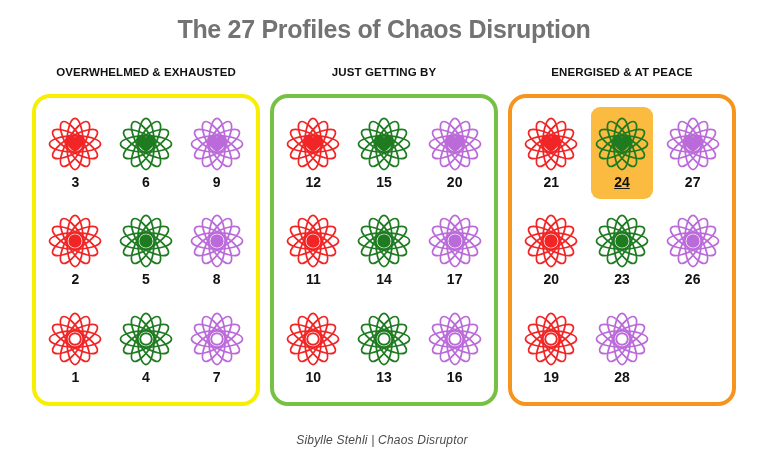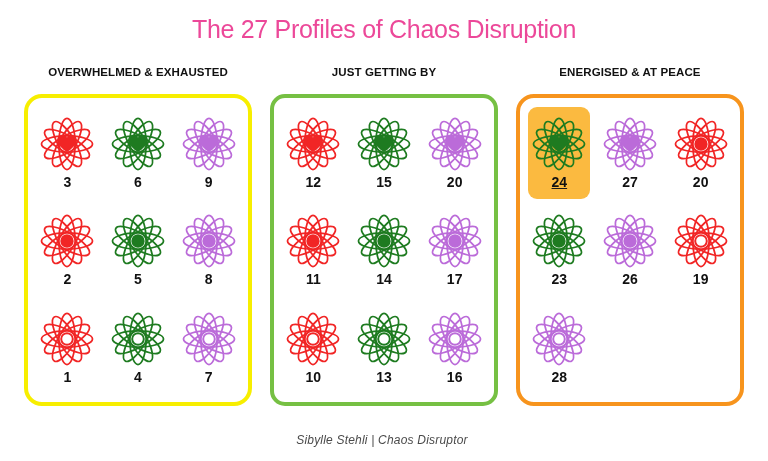--- a/index.html
+++ b/index.html
@@ -17,36 +17,36 @@
   }
 
   
   .title {
     position: absolute;
     top: 16px;
     left: 0;
     width: 768px;
     text-align: center;
     font-size: 25px;
-    font-weight: normal;
+    font-weight: bold;
     letter-spacing: -0.3px;
-    color: #ec4899;
+    color: #737373;
     line-height: 1.1;
   }
 
   
   .panels {
     position: absolute;
     top: 62px;
     left: 0;
     width: 768px;
     height: 350px;
     display: flex;
     justify-content: space-between;
-    padding: 0 24px;
+    padding: 0 32px;
     box-sizing: border-box;
   }
 
   .group {
     width: 228px;
     display: flex;
     flex-direction: column;
     align-items: center;
   }
 
@@ -257,21 +257,21 @@
               <ellipse cx="50" cy="50" rx="44" ry="14" transform="rotate(150 50 50)"></ellipse>
             </g>
             <circle cx="50" cy="50" r="10" fill="#ffffff" stroke="#BB6BD9" stroke-width="3.4"></circle>
           </svg>
           <div class="cell-number">7</div>
         </div>
       </div>
     </div>
     <div class="group">
       <div class="group-header">JUST GETTING BY</div>
-      <div class="panel green" style="border-color: rgb(118, 192, 67); border-radius: 15px;">
+      <div class="panel green" style="border-color: rgb(118, 192, 67);">
         <div class="cell">
           <svg viewBox="0 0 100 100" class="flower">
             <g fill="none" stroke="#F12525" stroke-width="3">
               <ellipse cx="50" cy="50" rx="44" ry="14" transform="rotate(0 50 50)"></ellipse>
               <ellipse cx="50" cy="50" rx="44" ry="14" transform="rotate(30 50 50)"></ellipse>
               <ellipse cx="50" cy="50" rx="44" ry="14" transform="rotate(60 50 50)"></ellipse>
               <ellipse cx="50" cy="50" rx="44" ry="14" transform="rotate(90 50 50)"></ellipse>
               <ellipse cx="50" cy="50" rx="44" ry="14" transform="rotate(120 50 50)"></ellipse>
               <ellipse cx="50" cy="50" rx="44" ry="14" transform="rotate(150 50 50)"></ellipse>
             </g>
@@ -389,20 +389,34 @@
             </g>
             <circle cx="50" cy="50" r="10" fill="#ffffff" stroke="#BB6BD9" stroke-width="3.4"></circle>
           </svg>
           <div class="cell-number">16</div>
         </div>
       </div>
     </div>
     <div class="group">
       <div class="group-header">ENERGISED &amp; AT PEACE</div>
       <div class="panel orange" style="border-color: rgb(247, 148, 29);">
+        <div class="cell">
+          <svg viewBox="0 0 100 100" class="flower">
+            <g fill="none" stroke="#F12525" stroke-width="3">
+              <ellipse cx="50" cy="50" rx="44" ry="14" transform="rotate(0 50 50)"></ellipse>
+              <ellipse cx="50" cy="50" rx="44" ry="14" transform="rotate(30 50 50)"></ellipse>
+              <ellipse cx="50" cy="50" rx="44" ry="14" transform="rotate(60 50 50)"></ellipse>
+              <ellipse cx="50" cy="50" rx="44" ry="14" transform="rotate(90 50 50)"></ellipse>
+              <ellipse cx="50" cy="50" rx="44" ry="14" transform="rotate(120 50 50)"></ellipse>
+              <ellipse cx="50" cy="50" rx="44" ry="14" transform="rotate(150 50 50)"></ellipse>
+            </g>
+            <path d="M50 64 C50 64 33 53.5 33 43.5 C33 37.6 37.4 34 42 34 C45.6 34 48.6 36.2 50 39 C51.4 36.2 54.4 34 58 34 C62.6 34 67 37.6 67 43.5 C67 53.5 50 64 50 64 Z" fill="#F12525" stroke="none"></path>
+          </svg>
+          <div class="cell-number">21</div>
+        </div>
         <div class="cell highlight" style="background: rgb(251, 186, 64);">
           <svg viewBox="0 0 100 100" class="flower">
             <g fill="none" stroke="#1E7B20" stroke-width="3">
               <ellipse cx="50" cy="50" rx="44" ry="14" transform="rotate(0 50 50)"></ellipse>
               <ellipse cx="50" cy="50" rx="44" ry="14" transform="rotate(30 50 50)"></ellipse>
               <ellipse cx="50" cy="50" rx="44" ry="14" transform="rotate(60 50 50)"></ellipse>
               <ellipse cx="50" cy="50" rx="44" ry="14" transform="rotate(90 50 50)"></ellipse>
               <ellipse cx="50" cy="50" rx="44" ry="14" transform="rotate(120 50 50)"></ellipse>
               <ellipse cx="50" cy="50" rx="44" ry="14" transform="rotate(150 50 50)"></ellipse>
             </g>

